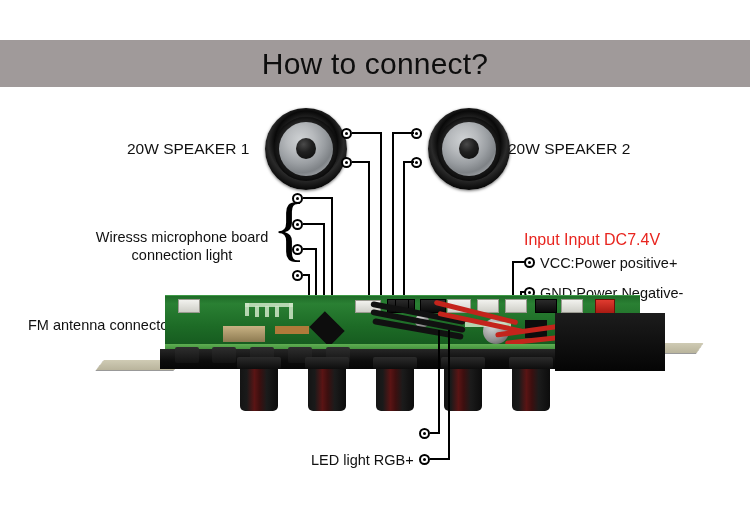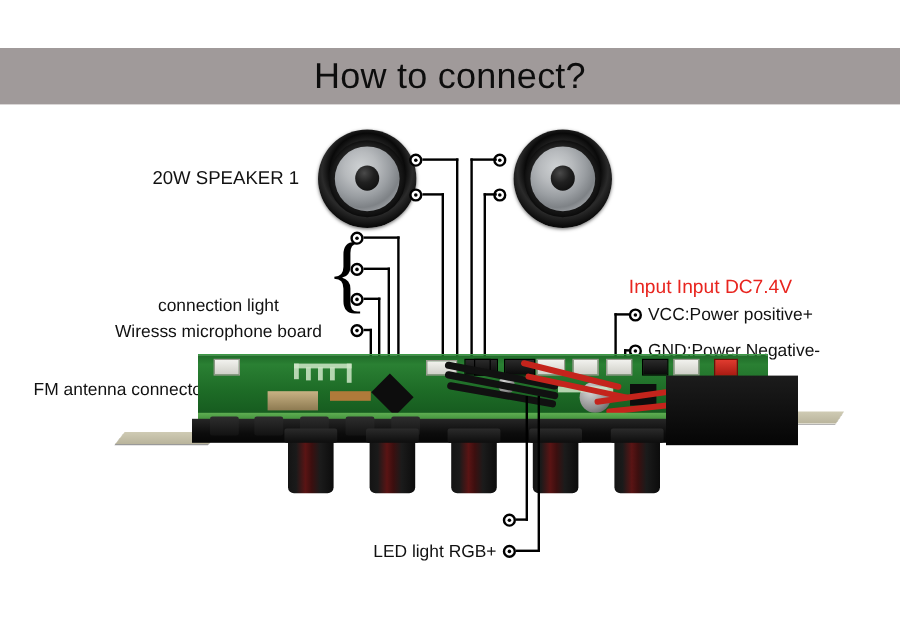--- a/index.html
+++ b/index.html
@@ -149,38 +149,39 @@
     <div class="cone"></div>
     <div class="dome"></div>
   </div>
 
   <div class="speaker" style="left:428px; top:108px;">
     <div class="ring2"></div>
     <div class="cone"></div>
     <div class="dome"></div>
   </div>
 
+  <div class="lbl big" style="left:508px; top:139px;">20W SPEAKER 2</div>
 
   <div class="term" style="left:341px; top:128px;"></div>
   <div class="ln h" style="left:352px; top:132px; width:30px;"></div>
   <div class="ln v" style="left:380px; top:132px; height:172px;"></div>
 
   <div class="term" style="left:341px; top:157px;"></div>
   <div class="ln h" style="left:352px; top:161px; width:18px;"></div>
   <div class="ln v" style="left:368px; top:161px; height:143px;"></div>
 
   <div class="term" style="left:411px; top:128px;"></div>
   <div class="ln h" style="left:392px; top:132px; width:22px;"></div>
   <div class="ln v" style="left:392px; top:132px; height:172px;"></div>
 
   <div class="term" style="left:411px; top:157px;"></div>
   <div class="ln h" style="left:403px; top:161px; width:11px;"></div>
   <div class="ln v" style="left:403px; top:161px; height:143px;"></div>
 
-  <div class="lbl center" style="left:92px; top:228px; width:180px;margin-top:40px;">Wiresss microphone board</div>
+  <div class="lbl center" style="left:92px; top:228px; width:180px;">Wiresss microphone board</div>
   <div class="lbl center" style="left:92px; top:246px; width:180px;">connection light</div>
 
   <div class="brace" style="left:272px; top:192px;">{</div>
 
   <div class="term" style="left:292px; top:193px;"></div>
   <div class="ln h" style="left:303px; top:197px; width:30px;"></div>
   <div class="ln v" style="left:331px; top:197px; height:107px;"></div>
 
   <div class="term" style="left:292px; top:219px;"></div>
   <div class="ln h" style="left:303px; top:223px; width:22px;"></div>

